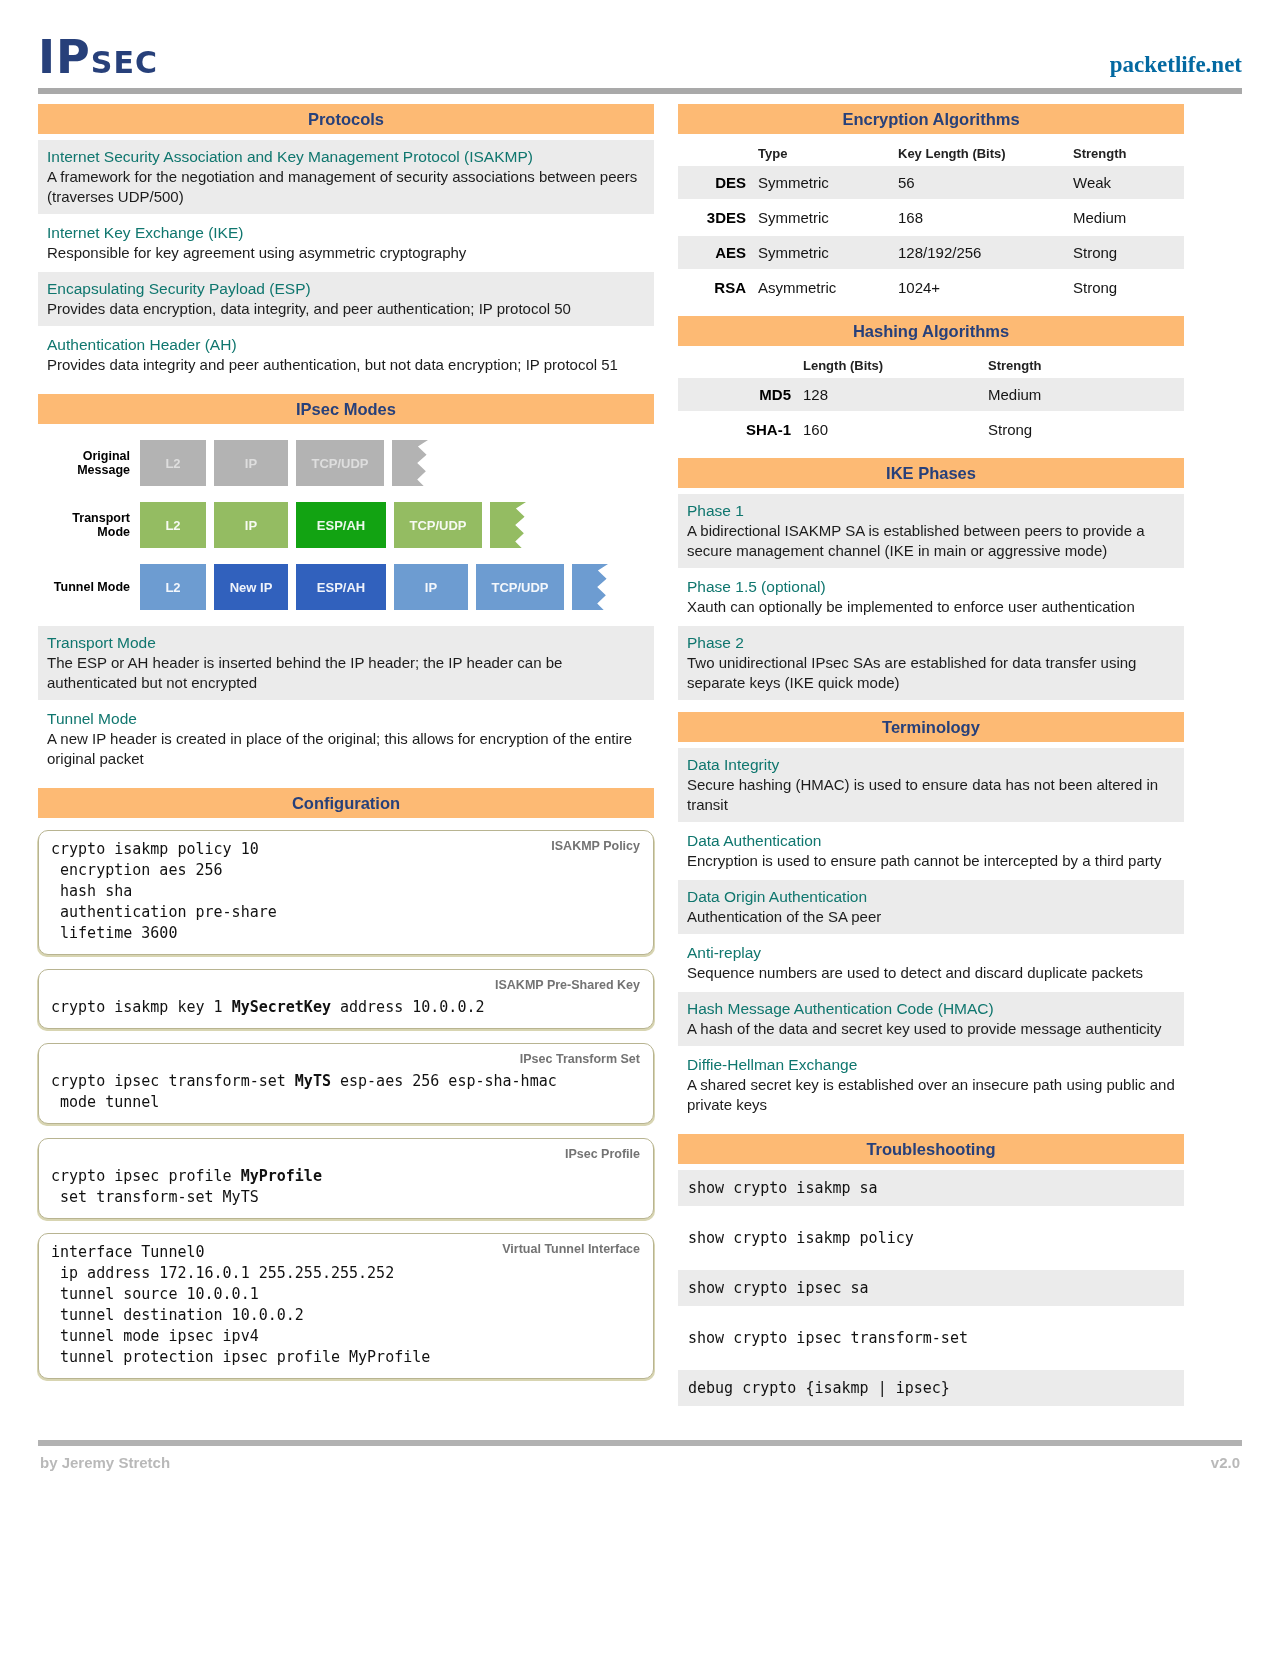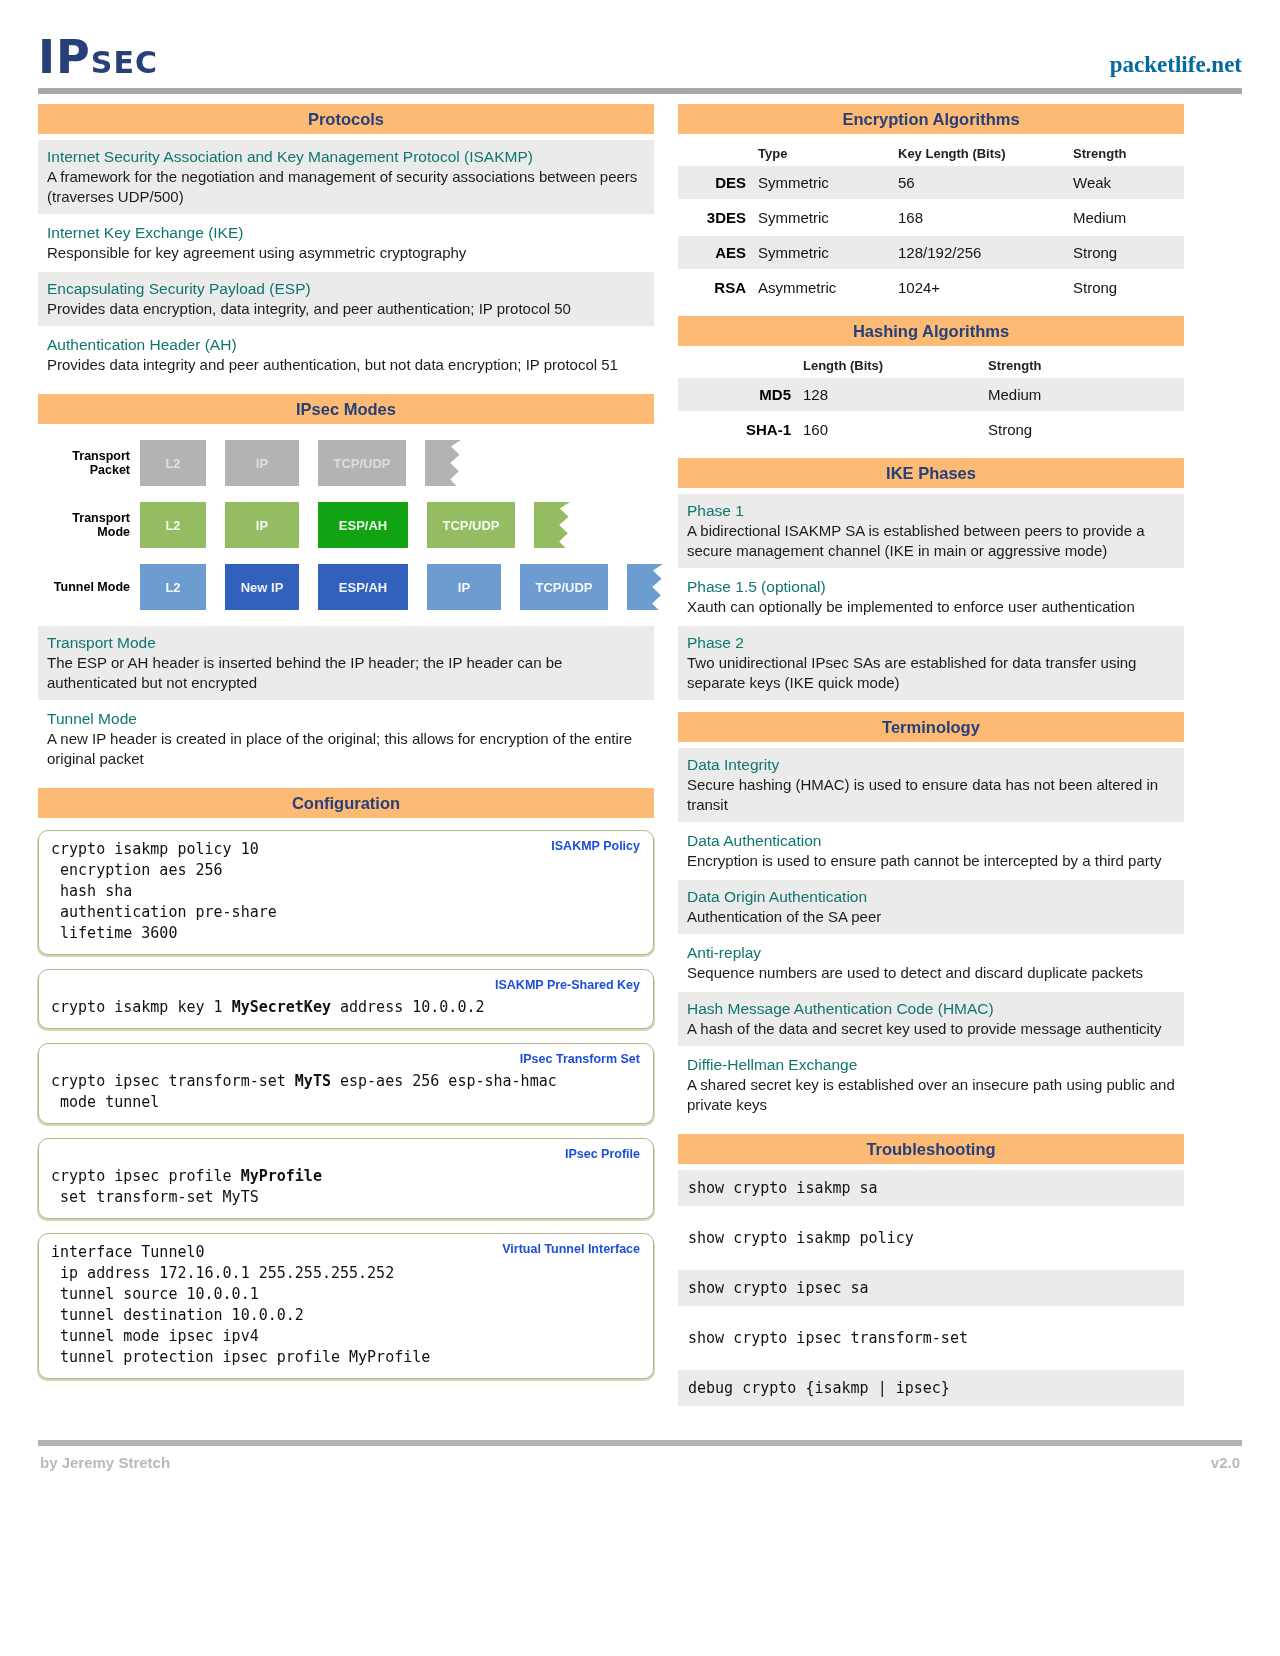--- a/index.html
+++ b/index.html
@@ -35,37 +35,37 @@
   .def-term { font-weight:normal; font-size:15.5px; line-height:21px; color:#0f766e; }
   .def-text { font-size:15px; line-height:20px; color:#1c1c1c; }
 
   
   .pkt-row { display:flex; align-items:stretch; height:46px; margin:16px 0; }
   .pkt-label {
     width:92px; flex:none; margin-right:10px; display:flex; flex-direction:column;
     justify-content:center; text-align:right; font-weight:bold; font-size:12.5px; line-height:14px; color:#000;
   }
   .pkt-seg {
-    margin-right:19px; display:flex; align-items:center; justify-content:center;
+    margin-right:8px; display:flex; align-items:center; justify-content:center;
     font-weight:bold; font-size:13px; color:rgba(255,255,255,0.92); flex:none;
   }
   .c-gray       { background:#b3b3b3; color:#dedede; }
   .c-green-light{ background:#94bc62; }
   .c-green      { background:#12a312; }
   .c-blue-light { background:#6d9cd1; }
   .c-blue-dark  { background:#3161bd; }
   .torn { clip-path: polygon(0 0, 100% 0, 72% 14%, 96% 32%, 70% 50%, 94% 68%, 70% 86%, 88% 100%, 0 100%); }
 
   
   .code-block {
     position:relative; border:1px solid #b8b491; border-radius:10px;
     box-shadow:-1px 2px 0 #d8d5b2, 1px 2px 0 #d8d5b2; background:#fff;
     padding:8px 12px 10px 12px; margin:12px 0 14px 0;
   }
-  .code-label { position:absolute; top:8px; right:13px; font-weight:bold; font-size:12.5px; color:#1d4ed8; }
+  .code-label { position:absolute; top:8px; right:13px; font-weight:bold; font-size:12.5px; color:#737373; }
   .code-lines.pushed { padding-top:19px; }
   .code-line { font-family:"DejaVu Sans Mono", monospace; font-size:15px; line-height:21px; white-space:pre; color:#111; }
   .code-line b { font-weight:bold; }
 
   
   .tbl-head, .tbl-row { display:grid; align-items:center; }
   .tbl-head { font-weight:bold; font-size:13px; color:#222; min-height:26px; }
   .tbl-row { font-size:15px; min-height:33px; margin-bottom:2px; }
   .tbl-row.shaded { background:#ebebeb; }
   .tbl-name { font-weight:bold; text-align:right; padding-right:12px; color:#000; }
@@ -113,21 +113,21 @@
           </div>
           <div class="def-item">
             <div class="def-term">Authentication Header (AH)</div>
             <div class="def-text">Provides data integrity and peer authentication, but not data encryption; IP protocol 51</div>
           </div>
         </div>
 
       <div class="band">IPsec Modes</div>
       <div id="modes-diagram">
           <div class="pkt-row">
-            <div class="pkt-label">Transport Packet</div>
+            <div class="pkt-label">Original Message</div>
             <div class="pkt-seg c-gray" style="width: 66px;">L2</div>
             <div class="pkt-seg c-gray" style="width: 74px;">IP</div>
             <div class="pkt-seg c-gray" style="width: 88px;">TCP/UDP</div>
             <div class="pkt-seg c-gray torn" style="width: 36px;"></div>
           </div>
           <div class="pkt-row">
             <div class="pkt-label">Transport Mode</div>
             <div class="pkt-seg c-green-light" style="width: 66px;">L2</div>
             <div class="pkt-seg c-green-light" style="width: 74px;">IP</div>
             <div class="pkt-seg c-green" style="width: 90px;">ESP/AH</div>

